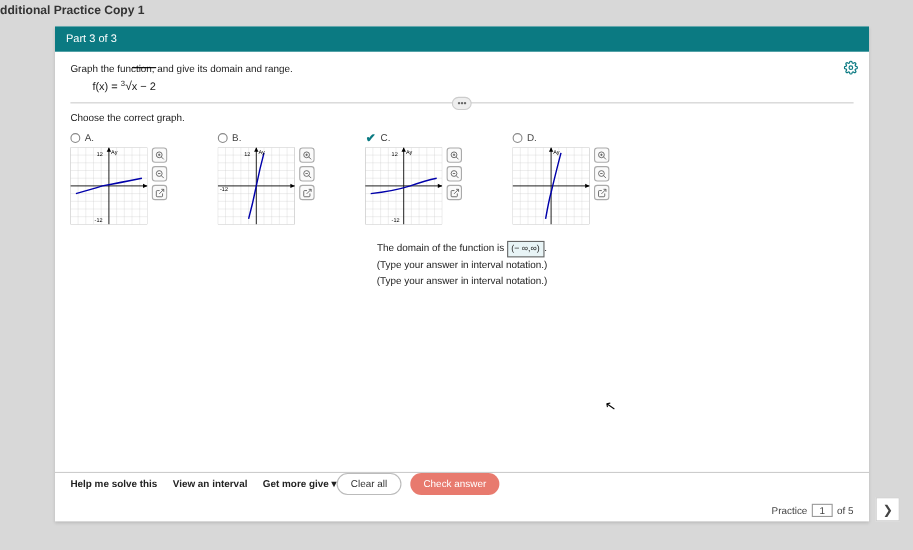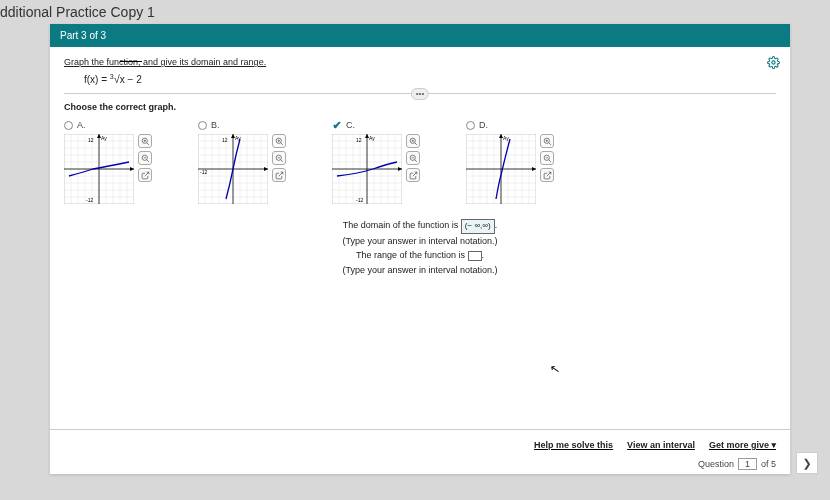--- a/index.html
+++ b/index.html
@@ -1,41 +1,41 @@
 <!DOCTYPE html>
 <html><head>
 <meta charset="utf-8">
 <style>
 * { box-sizing: border-box; margin: 0; padding: 0; font-family: Arial, Helvetica, sans-serif; }
 body { background: #d8d8d8; width: 830px; height: 500px; overflow: hidden; position: relative; }
-.page-title { position: absolute; top: 4px; left: 0px; font-size: 14px; color: #333; font-weight: 400; }
+.page-title { position: absolute; top: 4px; left: 0px; font-size: 11px; color: #333; font-weight: 700; }
 .card { position: absolute; top: 24px; left: 50px; width: 740px; height: 450px; background: #fff; box-shadow: 0 1px 3px rgba(0,0,0,0.15); }
 .part-header { background: #0b7a82; color: #fff; padding: 6px 10px; font-size: 10px; font-weight: 500; }
 .content { padding: 10px 14px; position: relative; }
 .gear { position: absolute; top: 8px; right: 10px; color: #0b7a82; }
-.prompt { font-size: 9px; color: #222; margin-bottom: 6px; text-decoration: underline; }
+.prompt { font-size: 9px; color: #222; margin-bottom: 6px; }
 .formula { font-size: 10px; color: #222; margin-left: 20px; margin-bottom: 8px; }
 .hr { border: none; border-top: 1px solid #ccc; margin: 4px 0 8px 0; position: relative; }
 .ellipsis { position: absolute; left: 50%; top: -6px; transform: translateX(-50%); background: #eee; border: 1px solid #ccc; border-radius: 6px; padding: 0 4px; font-size: 8px; color: #666; line-height: 10px; }
-.choose { font-size: 9px; color: #222; margin-bottom: 8px; font-weight: bold; }
+.choose { font-size: 9px; color: #222; margin-bottom: 8px; }
 .options { display: flex; gap: 46px; margin-bottom: 14px; }
 .option { }
 .opt-label { font-size: 9px; color: #444; margin-bottom: 4px; display: flex; align-items: center; gap: 4px; }
 .radio { width: 9px; height: 9px; border: 1px solid #888; border-radius: 50%; display: inline-block; }
 .check { width: 10px; height: 10px; display: inline-flex; align-items: center; justify-content: center; color: #0b7a82; font-size: 11px; font-weight: bold; }
 .graph-row { display: flex; align-items: flex-start; gap: 4px; }
 .graph { width: 70px; height: 70px; }
 .graph svg { display: block; }
 .tools { display: flex; flex-direction: column; gap: 3px; }
 .tool { width: 14px; height: 14px; border: 1px solid #aaa; border-radius: 3px; display: flex; align-items: center; justify-content: center; color: #555; background: #fafafa; }
 .tool svg { width: 9px; height: 9px; }
 .answer-block { font-size: 9px; color: #222; line-height: 1.6; text-align: center; }
 .answer-block .box { display: inline-block; border: 1px solid #666; background: #e8f4f6; padding: 0 3px; font-size: 8px; }
 .answer-block .box-empty { display: inline-block; border: 1px solid #666; width: 14px; height: 10px; vertical-align: middle; background: #fff; }
-.footer-bar { position: absolute; bottom: 24px; left: 0; right: 0; padding: 0 14px; display: flex; align-items: center; justify-content: flex-end; text-decoration: underline; }
+.footer-bar { position: absolute; bottom: 24px; left: 0; right: 0; padding: 0 14px; display: flex; align-items: center; justify-content: flex-start; }
 .footer-left { display: flex; gap: 14px; font-size: 9px; }
 .footer-left span { color: #222; font-weight: bold; }
 .footer-right { display: flex; gap: 8px; }
 .btn { border-radius: 12px; padding: 4px 12px; font-size: 9px; cursor: pointer; border: none; }
 .btn-clear { background: #fff; border: 1px solid #bbb; color: #333; }
 .btn-check { background: #e87a6e; color: #fff; }
 .footer-bottom { position: absolute; bottom: 4px; right: 14px; font-size: 9px; color: #444; display: flex; align-items: center; gap: 4px; }
 .footer-bottom .qbox { border: 1px solid #999; padding: 0 6px; background: #fff; font-size: 9px; }
 .cursor { position: absolute; left: 500px; top: 315px; font-size: 12px; color: #000; transform: rotate(-10deg); }
 .nav-arrow { position: absolute; right: -28px; bottom: 0px; width: 22px; height: 22px; background: #fff; border: 1px solid #ccc; display: flex; align-items: center; justify-content: center; font-size: 11px; color: #444; }
@@ -320,37 +320,37 @@
         </div>
       </div>
     </div>
 
     <div class="answer-block">
       <div>
         <span>The domain of the function is </span>
         <span class="box">(− ∞,∞)</span>.
       </div>
       <div>(Type your answer in interval notation.)</div>
-      <div>
-        <span>The range of the function is </span>
-        <span class="box-empty"></span>.
-      </div>
       <div>(Type your answer in interval notation.)</div>
     </div>
 
     <div class="cursor">↖</div>
   </div>
 
   <hr class="hr-footer">
   <div class="footer-bar">
     <div class="footer-left">
       <span>Help me solve this</span>
       <span>View an interval</span>
       <span>Get more give ▾</span>
     </div>
+    <div class="footer-right">
+      <button class="btn btn-clear">Clear all</button>
+      <button class="btn btn-check">Check answer</button>
+    </div>
   </div>
   <div class="footer-bottom">
-    <span>Question</span>
+    <span>Practice</span>
     <span class="qbox">1</span>
     <span>of 5</span>
   </div>
   <div class="nav-arrow">❯</div>
 </div>
 
 </body></html>

